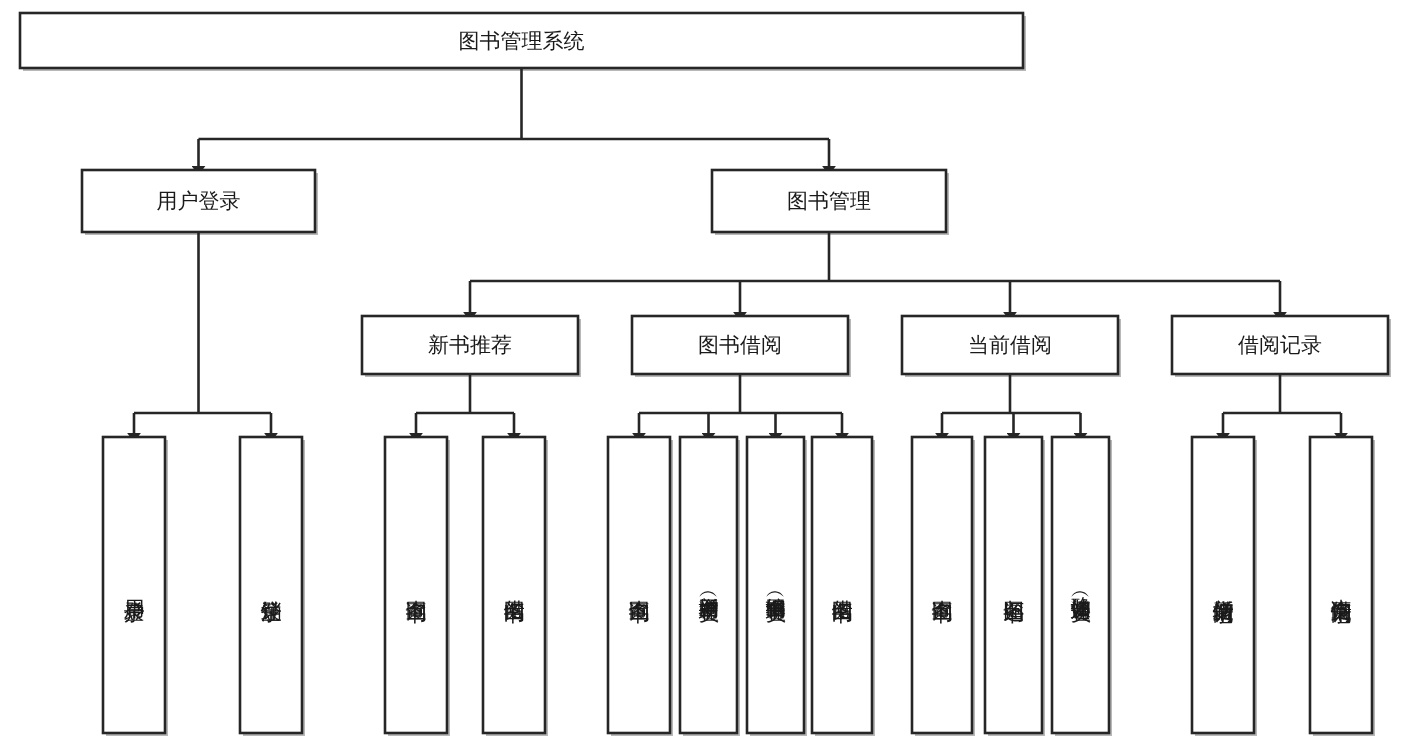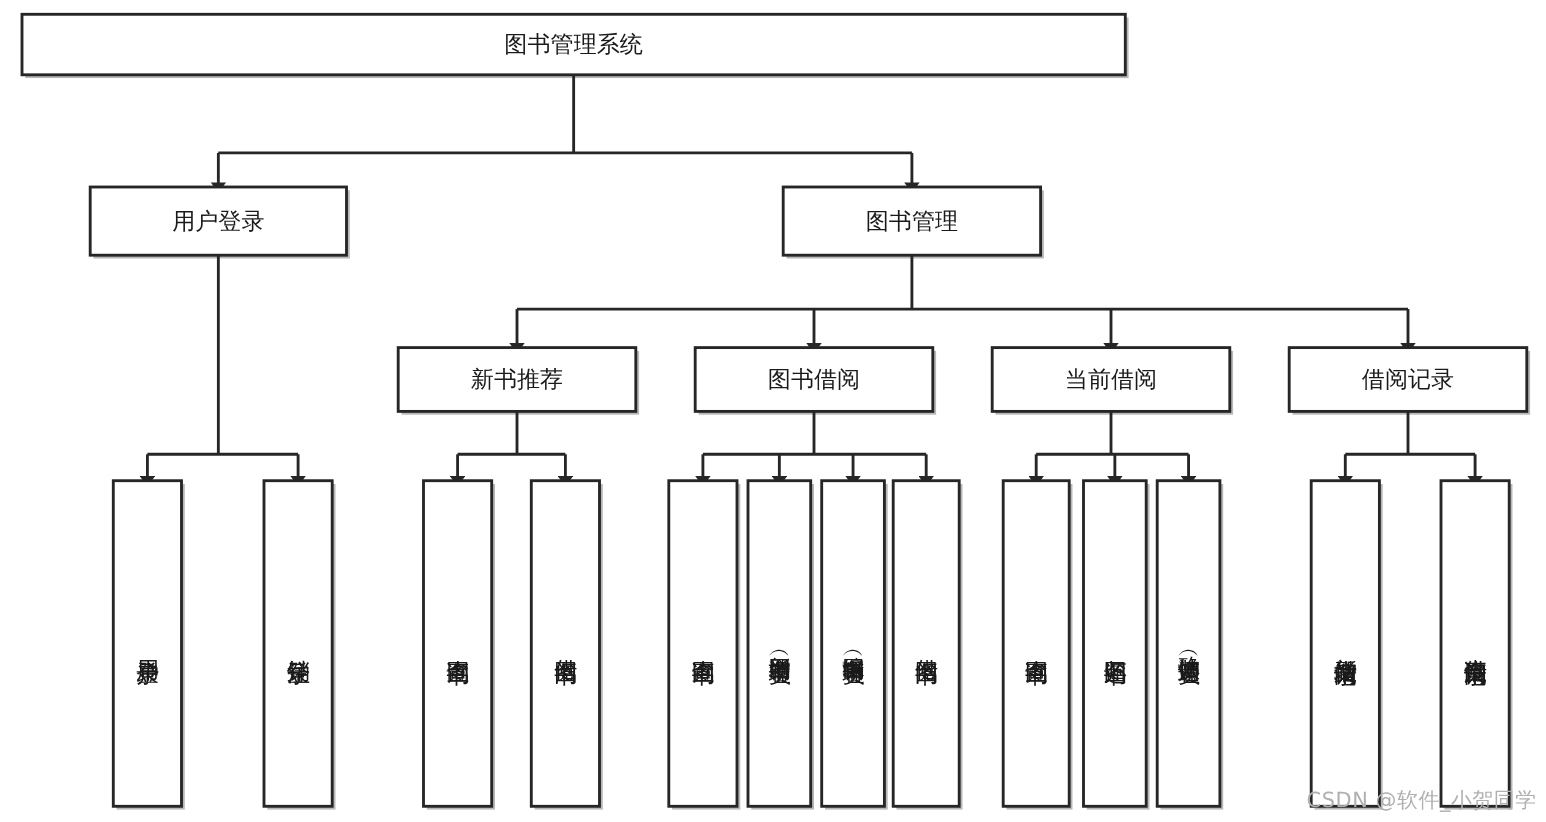--- a/index.html
+++ b/index.html
@@ -213,15 +213,14 @@
         <div class="vert-text" style="font-size: 20px;">确认归还（管理员）</div>
       </div>
       <div class="vert-wrap" style="left: 1192px; top: 437px; width: 62px; height: 296px;">
         <div class="vert-text" style="font-size: 21px;">新增借阅记录</div>
       </div>
       <div class="vert-wrap" style="left: 1310px; top: 437px; width: 62px; height: 296px;">
         <div class="vert-text" style="font-size: 21px;">查询借阅记录</div>
       </div>
     </div>
 
-  <div id="watermark">CSDN @软件_小贺同学</div>
 
 </div>
 
 </body></html>

